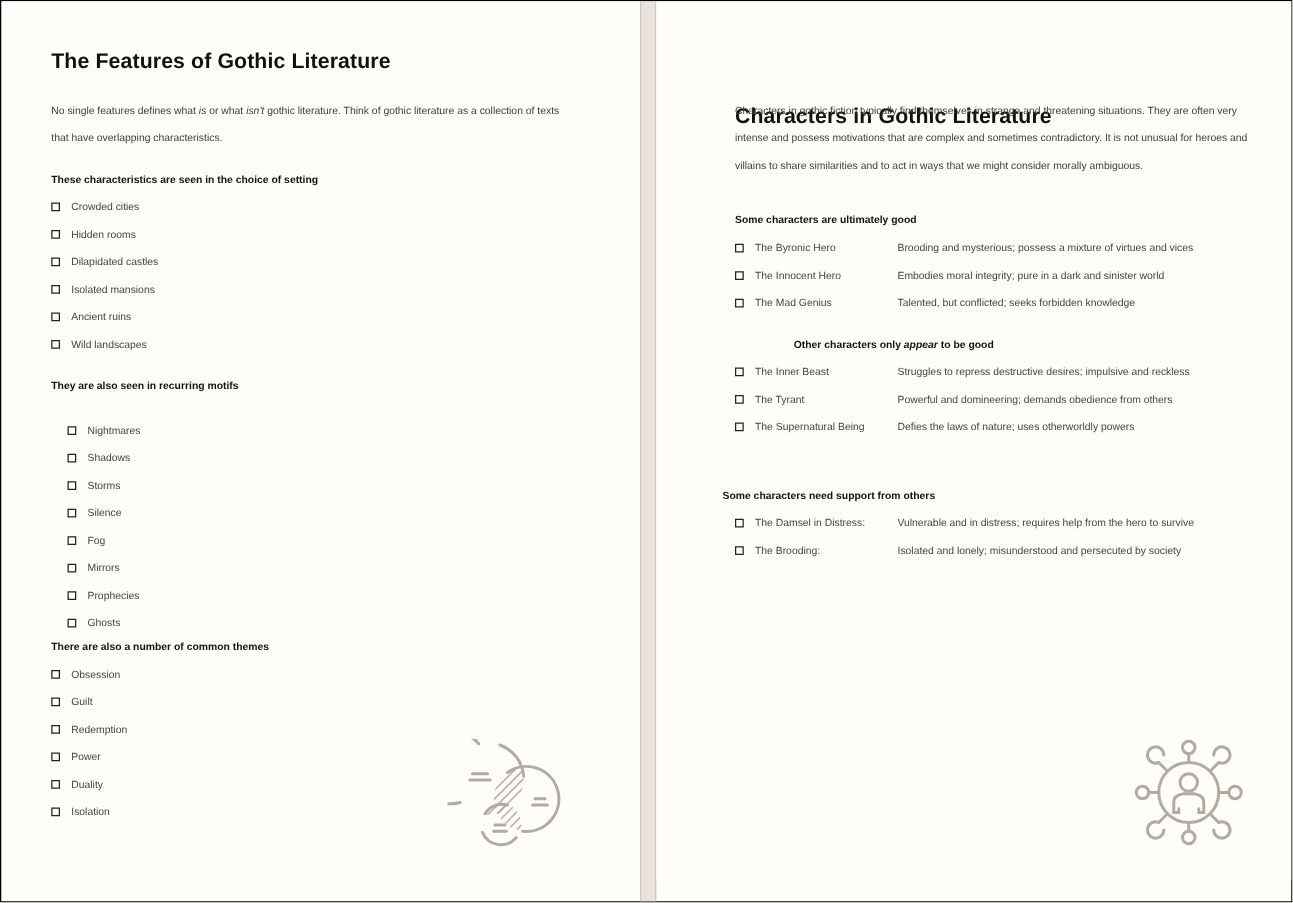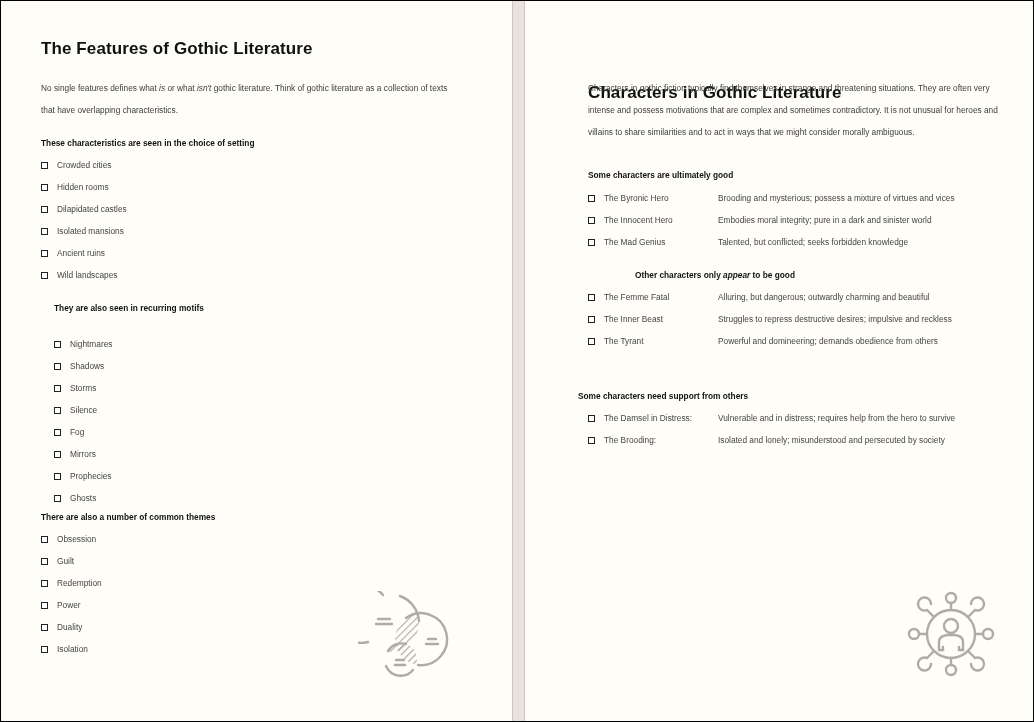--- a/index.html
+++ b/index.html
@@ -76,21 +76,21 @@
       <li>
           <span class="box"></span>
           <span>Ancient ruins</span>
         </li>
       <li>
           <span class="box"></span>
           <span>Wild landscapes</span>
         </li>
     </ul>
 
-    <div class="heading" style="left:52px; top:302px;">They are also seen in recurring motifs</div>
+    <div class="heading" style="left:39px; top:302px;">They are also seen in recurring motifs</div>
     <ul class="list" style="left:52px; top:318px;margin-top:14px;">
       <li>
           <span class="box"></span>
           <span>Nightmares</span>
         </li>
       <li>
           <span class="box"></span>
           <span>Shadows</span>
         </li>
       <li>
@@ -210,32 +210,32 @@
           <span class="box"></span>
           <span class="char-name">The Mad Genius</span>
           <span class="char-desc">Talented, but conflicted; seeks forbidden knowledge</span>
         </li>
     </ul>
 
     <div class="heading" style="left:81px; top:269px;margin-left:29px;"><span>Other characters only </span><em>appear</em><span> to be good</span></div>
     <ul class="list" style="left:63px; top:285px;">
       <li>
           <span class="box"></span>
-          <span class="char-name">The Femme Fatal</span>
-          <span class="char-desc">Alluring, but dangerous; outwardly charming and beautiful</span>
-        </li>
-      <li>
-          <span class="box"></span>
           <span class="char-name">The Inner Beast</span>
           <span class="char-desc">Struggles to repress destructive desires; impulsive and reckless</span>
         </li>
       <li>
           <span class="box"></span>
           <span class="char-name">The Tyrant</span>
           <span class="char-desc">Powerful and domineering; demands obedience from others</span>
+        </li>
+      <li>
+          <span class="box"></span>
+          <span class="char-name">The Supernatural Being</span>
+          <span class="char-desc">Defies the laws of nature; uses otherworldly powers</span>
         </li>
     </ul>
 
     <div class="heading" style="left:53px; top:390px;"><span>Some characters need support from others</span></div>
     <ul class="list" style="left:63px; top:406px;">
       <li>
           <span class="box"></span>
           <span class="char-name">The Damsel in Distress:</span>
           <span class="char-desc">Vulnerable and in distress; requires help from the hero to survive</span>
         </li>

